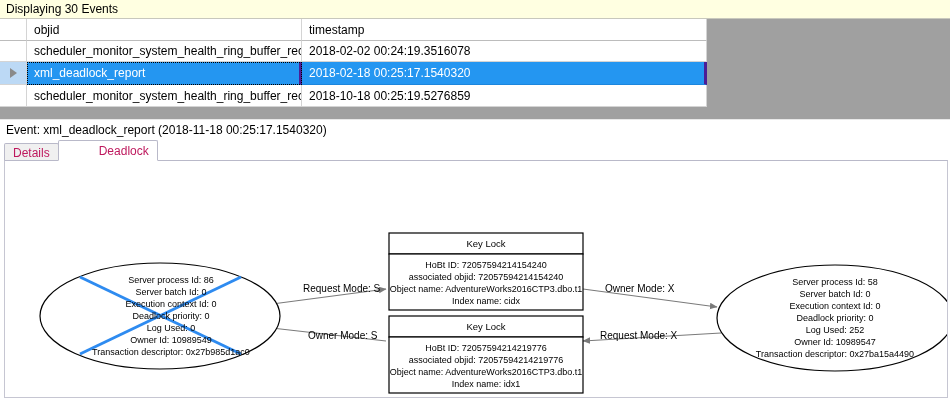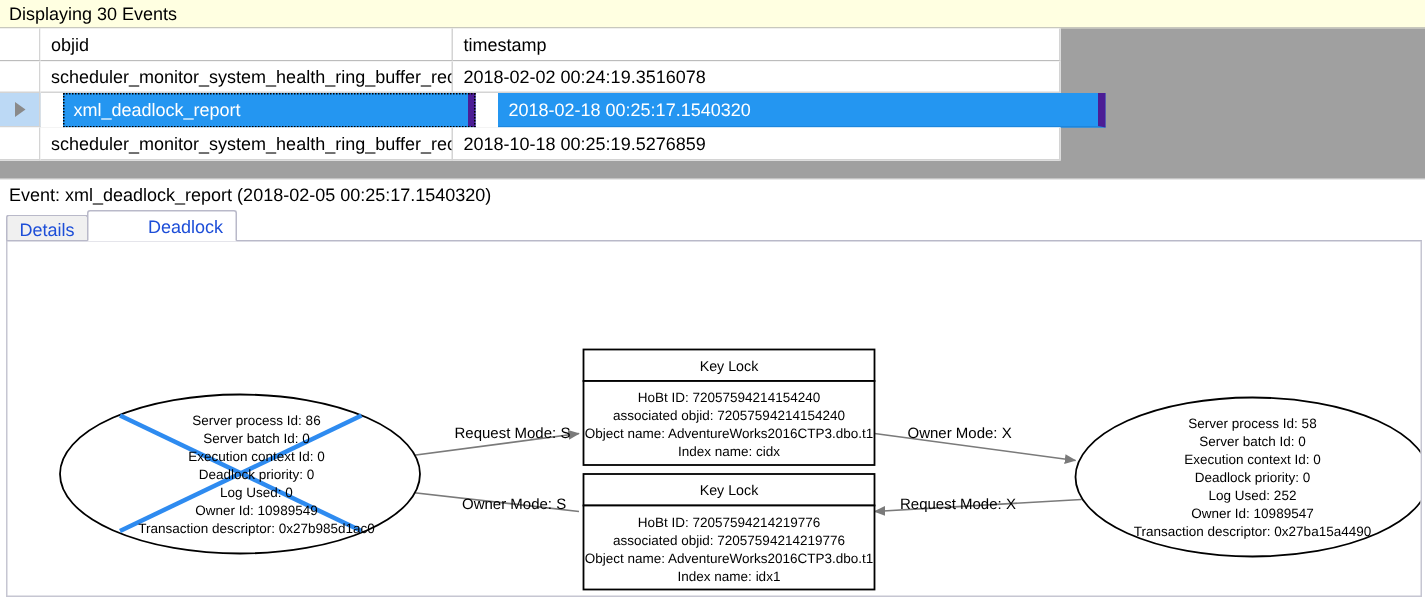--- a/index.html
+++ b/index.html
@@ -76,23 +76,22 @@
   .r-header .cell-name, .r-header .cell-ts, .r-header .cell-sel {
     border-bottom: 1px solid #bcbcbc;
     background: #ffffff;
     color: #000;
   }
 
   
   .r1 .cell-sel { background: #bcd9f5; }
   .r1 .cell-name, .r1 .cell-ts {
     background: #2496f1; color: #ffffff;
-    border-right: 5px solid #4c1d95;
+    border-right: 3px solid #4c1d95;
     border-bottom: 1px solid #1c86dd;
-    margin-left: 15px;
   }
   .r1 .cell-name { outline: 1px dotted #000; outline-offset: -1px; }
 
   .row-arrow {
     width: 0; height: 0;
     border-top: 5px solid transparent;
     border-bottom: 5px solid transparent;
     border-left: 7px solid #8a8a8a;
   }
 
@@ -112,21 +111,21 @@
   }
   .tab {
     height: 18px;
     padding: 0 8px;
     font-size: 12px;
     display: flex; align-items: center;
     border: 1px solid #b9b9c9;
     border-bottom: none;
     background: #f0f0f0;
     margin-right: -1px;
-    color: #1d4ed8;
+    color: #be185d;
     position: relative;
     border-radius: 2px 2px 0 0;
   }
   .tab.active {
     height: 21px;
     background: #ffffff;
     border: 1px solid #b9b9c9;
     border-bottom: 1px solid #ffffff;
     z-index: 3;
     font-weight: normal;
@@ -195,21 +194,21 @@
       <div class="grid-row r2">
         <div class="cell-sel"></div>
         <div class="cell-name">scheduler_monitor_system_health_ring_buffer_recorded</div>
         <div class="cell-ts">2018-10-18 00:25:19.5276859</div>
       </div>
 
     </div>
   </div>
 
   <div class="event-caption">
-    <span>Event: xml_deadlock_report (2018-02-05 00:25:17.1540320)</span>
+    <span>Event: xml_deadlock_report (2018-11-18 00:25:17.1540320)</span>
   </div>
 
   <div class="tabstrip">
     <div class="tab">
       <span>Details</span>
     </div>
     <div class="tab active">
       <span>Deadlock</span>
     </div>
   </div>

